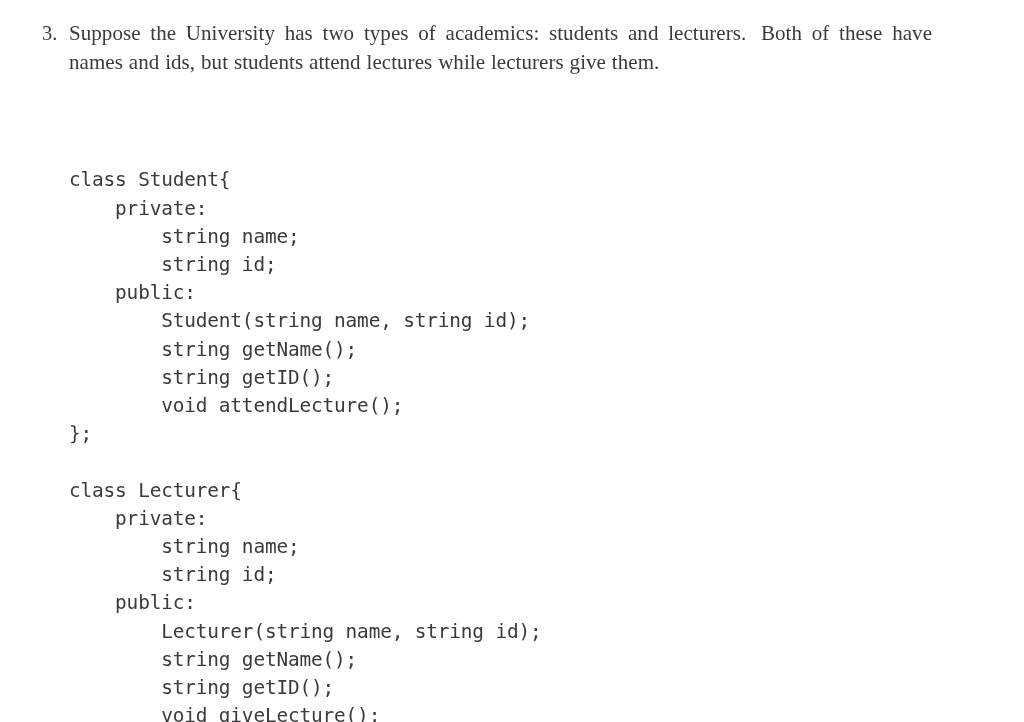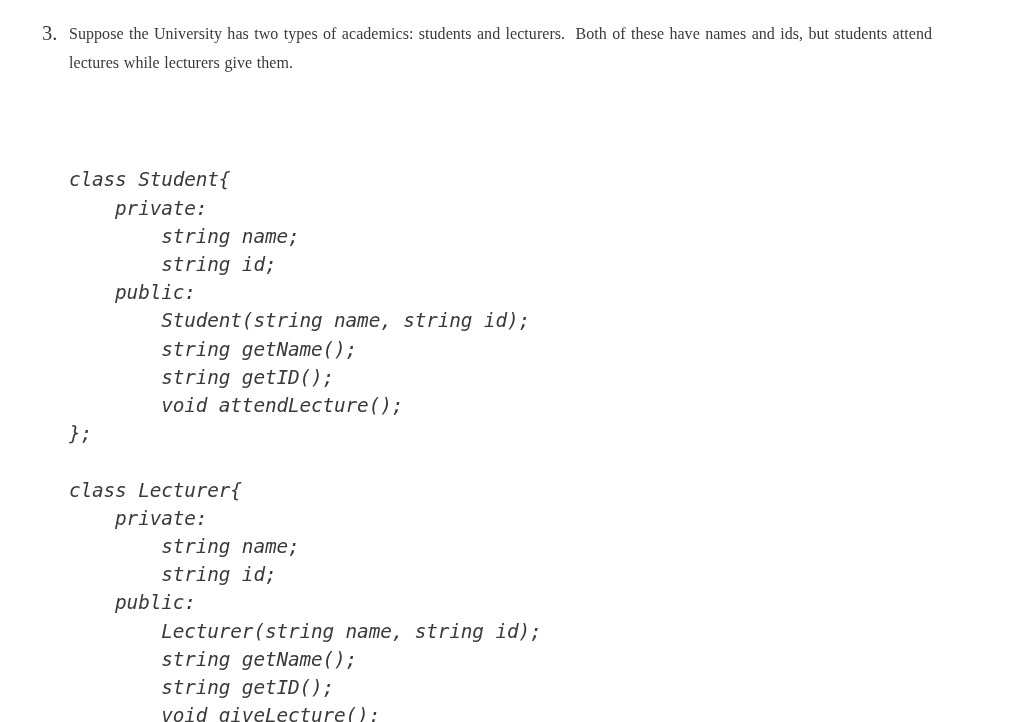--- a/index.html
+++ b/index.html
@@ -37,21 +37,21 @@
     flex: 0 0 auto;
     width: 27px;
     font-size: 20.5px;
     line-height: 29px;
     font-family: "Liberation Serif", "DejaVu Serif", serif;
     color: #3a3a3c;
     letter-spacing: 0.1px;
   }
   .q-body {
     flex: 1 1 auto;
-    font-size: 16px;
+    font-size: 21px;
     line-height: 29px;
     text-align: justify;
     text-justify: inter-word;
     color: #3a3a3c;
     letter-spacing: 0.05px;
     word-spacing: 0.6px;
   }
   .q-body .sentence-gap {
     
     display: inline-block;
@@ -67,21 +67,20 @@
     font-size: 19.4px;
     line-height: 28.2px;
     color: #3a3a3c;
     white-space: pre;
     letter-spacing: -0.15px;
   }
   .code-block { margin: 0; }
   .code-line {
     white-space: pre;
     min-height: 28.2px;
-    font-style: italic;
   }
   .block-gap {
     height: 28.2px;
   }
 </style>
 </head>
 <body>
 
 <div class="page">
 

